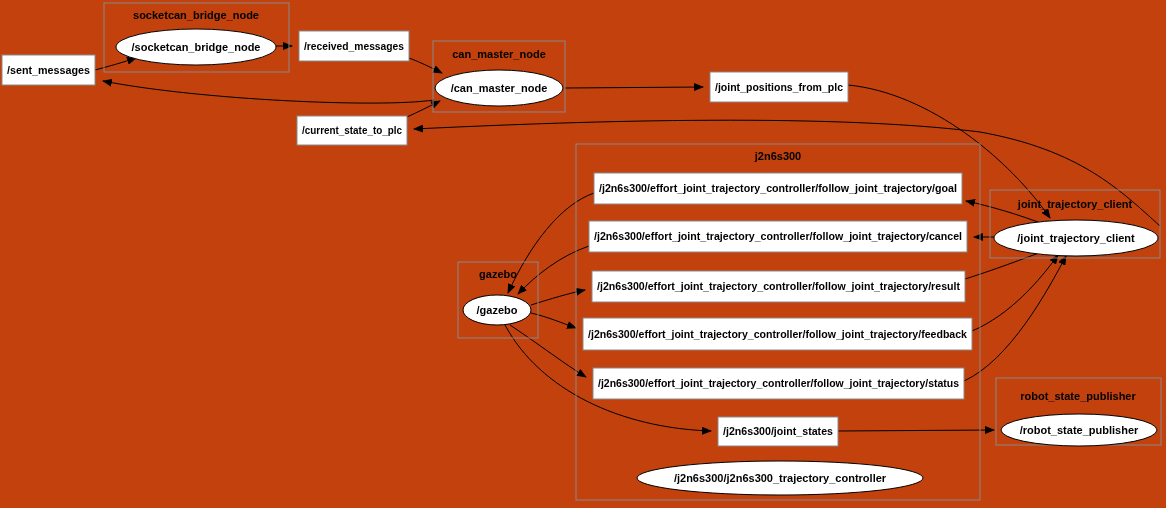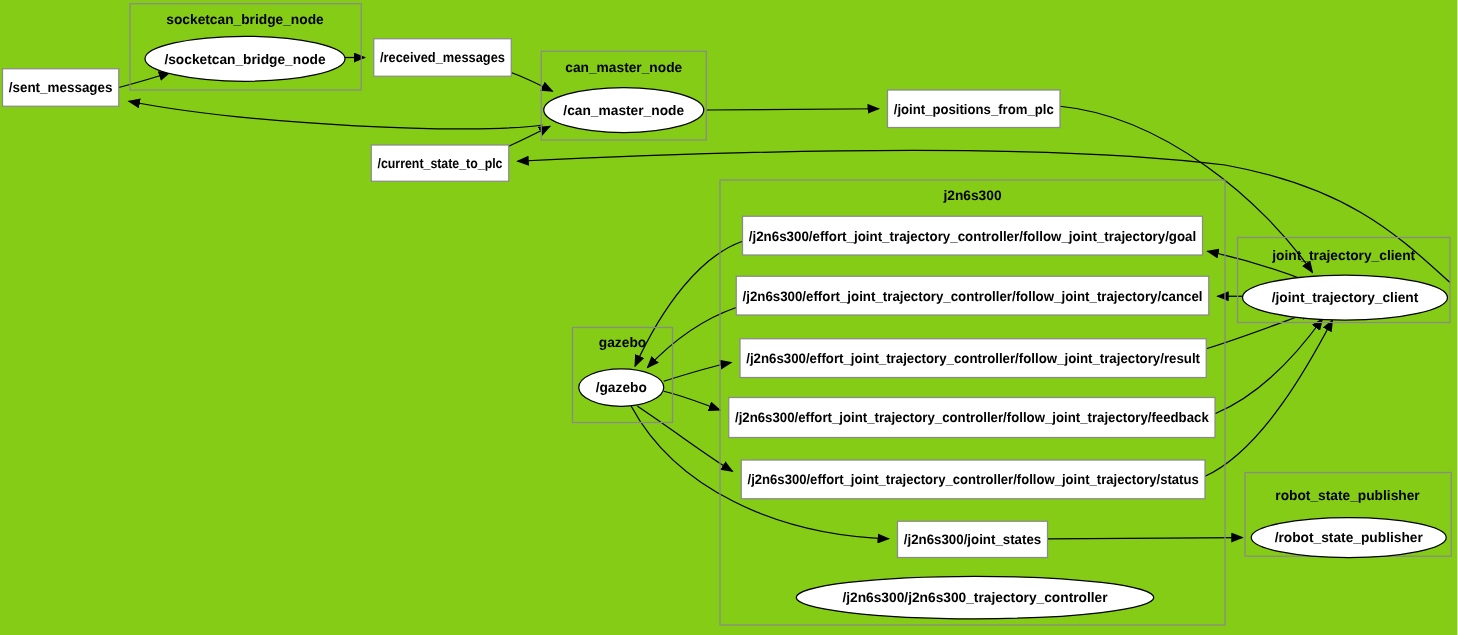--- a/index.html
+++ b/index.html
@@ -4,21 +4,21 @@
 <style>
   html, body {
     margin: 0;
     padding: 0;
     background: #ffffff;
   }
   #canvas-wrap {
     position: relative;
     width: 1166px;
     height: 508px;
-    background: #84cc16;
+    background: #c2410c;
     overflow: hidden;
     font-family: "Liberation Sans", sans-serif;
   }
   svg#graph {
     display: block;
     width: 1166px;
     height: 508px;
   }
   .cluster-box {
     fill: none;

